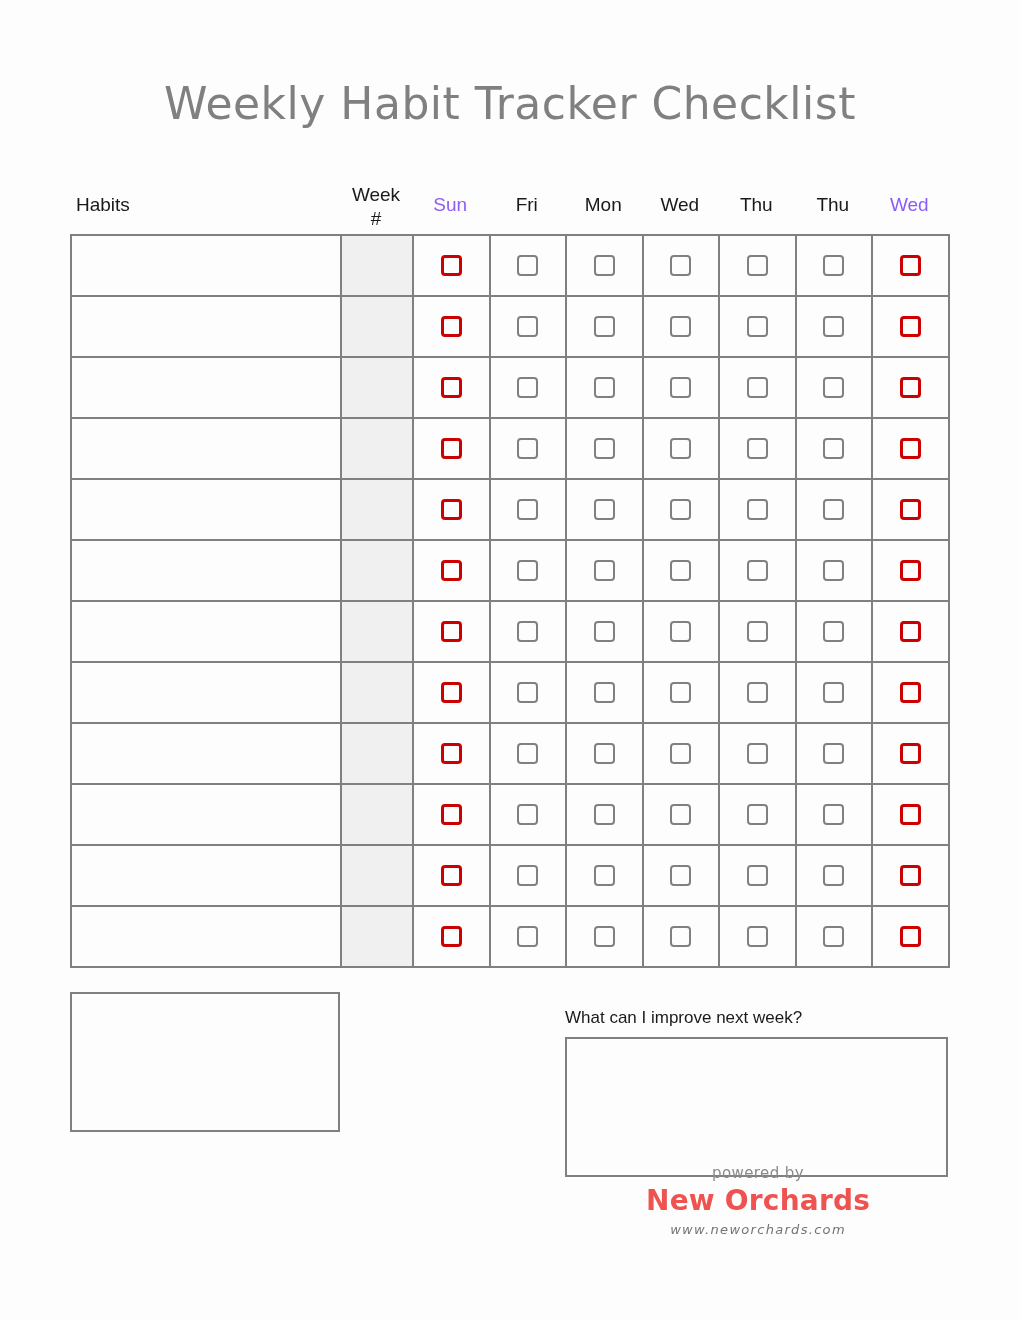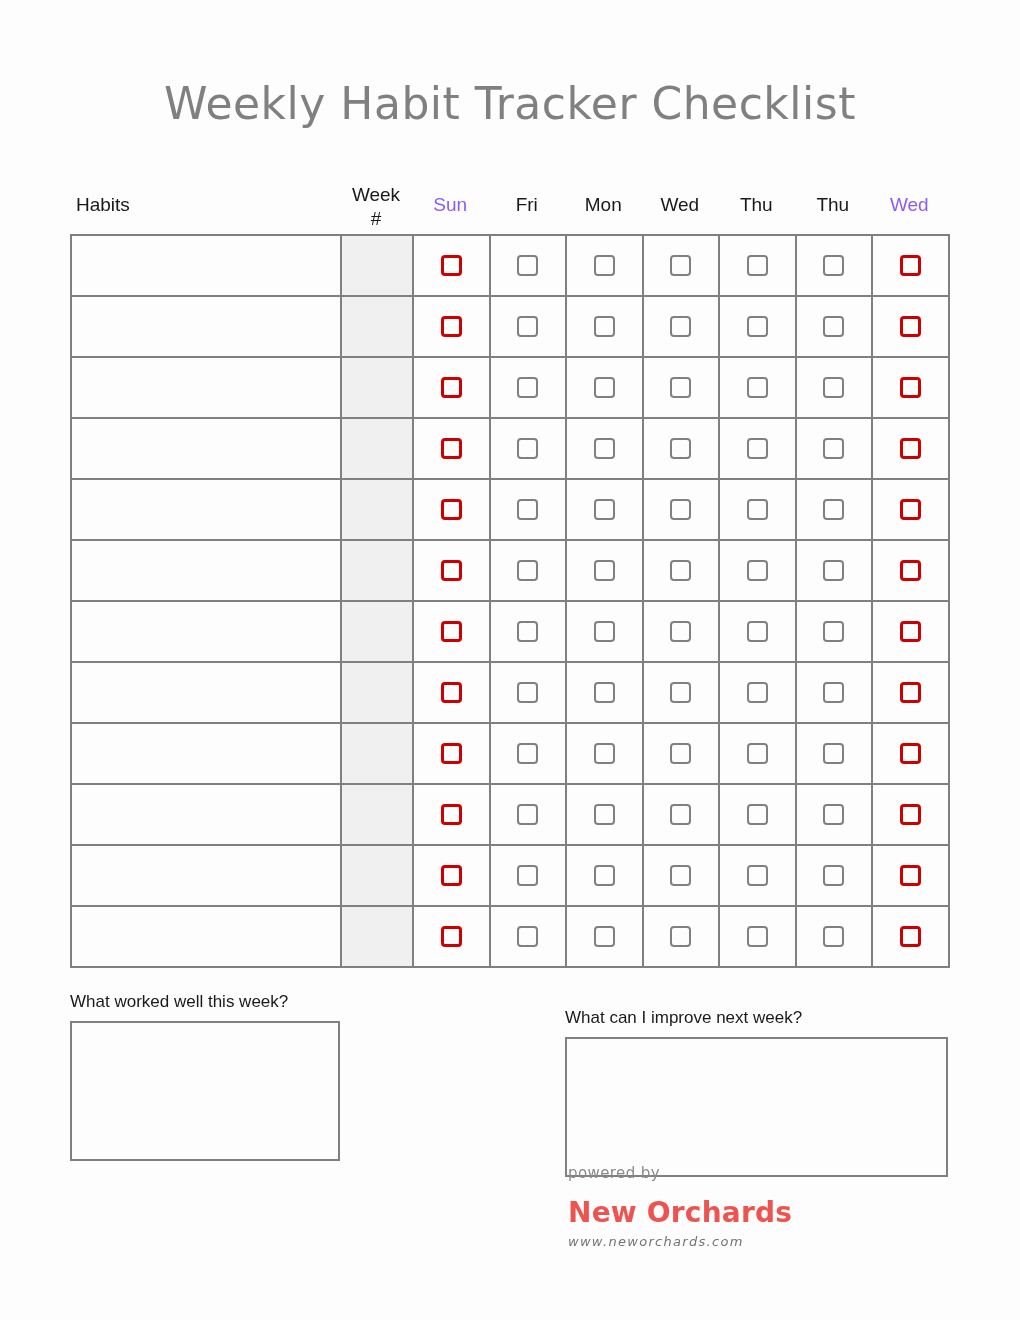--- a/index.html
+++ b/index.html
@@ -131,35 +131,35 @@
 
   #note-right { left: 565px; top: 992px; margin-top: 16px; }
   #note-right .note-box { width: 383px; height: 140px; }
 
   
   .footer {
     position: absolute;
     left: 568px;
     top: 1164px;
     width: 380px;
-    text-align: left;
+    text-align: center;
   }
   .powered {
     font-size: 15px;
     color: #8a8a8a;
     font-family: "DejaVu Sans", sans-serif;
     letter-spacing: 0.4px;
   }
   .brand {
     font-size: 28px;
     font-weight: bold;
     color: #ef5350;
     font-family: "DejaVu Sans", sans-serif;
     letter-spacing: 0.2px;
-    margin-top: 14px;
+    margin-top: 2px;
     margin-bottom: 5px;
   }
   .site {
     font-size: 13px;
     color: #737373;
     font-family: "DejaVu Sans", sans-serif;
     letter-spacing: 1.3px;
     font-style: italic;
   }
 </style>
@@ -665,21 +665,20 @@
           <td>
             <div class="cell-inner">
               <div class="box weekend"></div>
             </div>
           </td>
         </tr>
       </tbody>
   </table>
 
   <div class="note" id="note-left">
-    <div class="note-label">What worked well this week?</div>
     <div class="note-box"></div>
   </div>
 
   <div class="note" id="note-right">
     <div class="note-label">What can I improve next week?</div>
     <div class="note-box"></div>
   </div>
 
   <div class="footer">
     <div class="powered">powered by</div>

